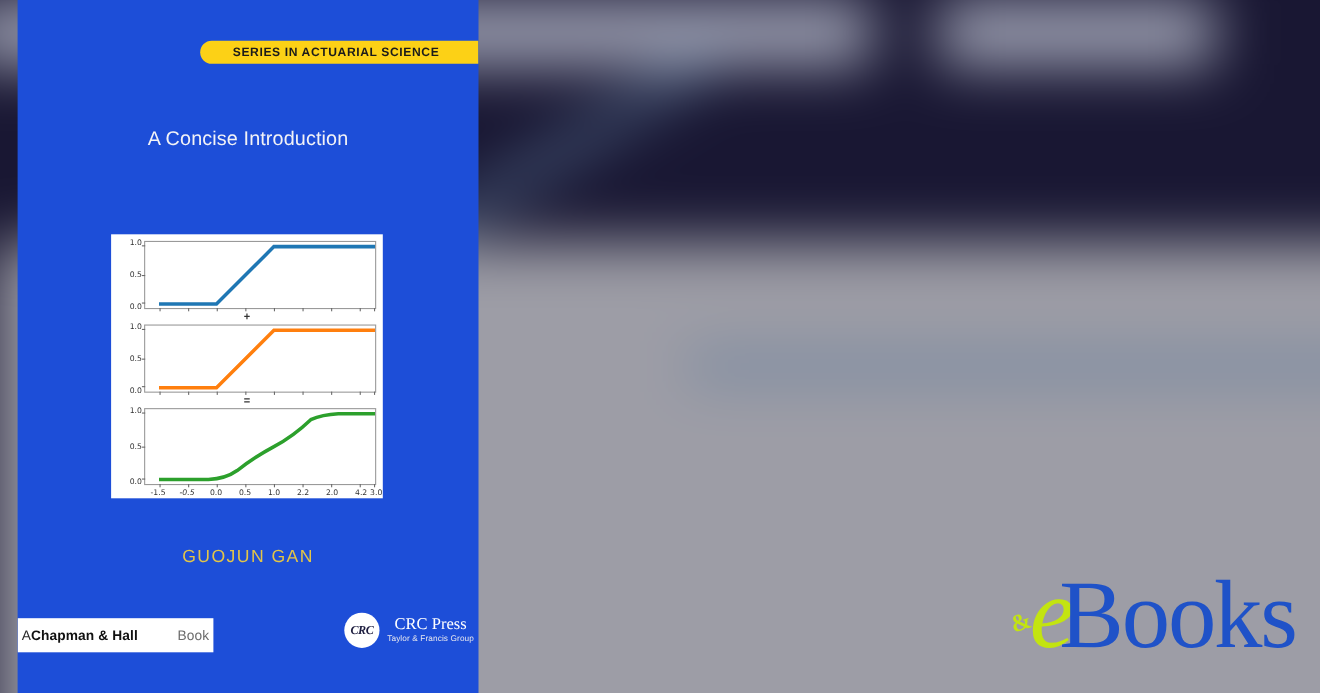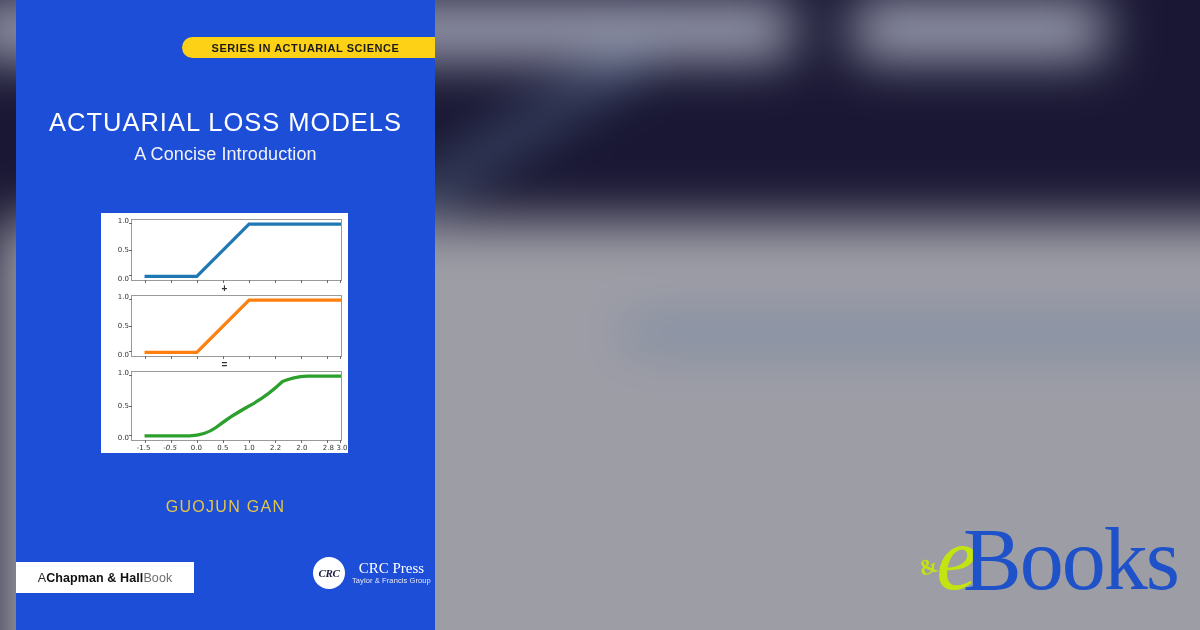--- a/index.html
+++ b/index.html
@@ -110,21 +110,21 @@
     font-family:"Liberation Sans", sans-serif;
   }
 
   .chapman{
     position:absolute; left:0px; top:562px; width:178px; height:31px;
     background:#ffffff; display:flex; align-items:center; justify-content:center;
     font-size:12.5px; color:#2b2b2b; letter-spacing:.1px;
     font-family:"Liberation Sans", sans-serif;
   }
   .chapman .bold{ font-weight:bold; color:#111; }
-  .chapman .light{ color:#6d6d6d; }
+  .chapman .light{ color:#6d6d6d;padding-left:36px; }
 
   .crc{ position:absolute; left:297px; top:557px; display:flex; align-items:center; gap:7px; }
   .crc-badge{
     width:32px; height:32px; border-radius:50%; background:#fff;
     display:flex; align-items:center; justify-content:center;
     font-size:11px; font-weight:bold; font-style:italic; color:#1d1d3f;
     letter-spacing:-.4px; font-family:"Liberation Serif", serif;
   }
   .crc-text{ line-height:1.05;text-align:center; }
   .crc-main{ font-size:15px; color:#fff; font-family:"Liberation Serif", serif; }
@@ -169,21 +169,20 @@
     </div>
   </div>
 
   <div class="cover">
 
     <div class="series-badge">
       <span>SERIES IN ACTUARIAL SCIENCE</span>
     </div>
 
     <div class="title-block">
-      <div class="book-title">ACTUARIAL LOSS MODELS</div>
       <div class="book-subtitle">A Concise Introduction</div>
     </div>
 
     <div class="figure">
 
       <div class="panel p1">
         <div class="ylab" style="top:2px;">1.0</div>
         <div class="ylab" style="top:50%;">0.5</div>
         <div class="ylab" style="top:60px;">0.0</div>
         <div class="panel-plot">
@@ -256,21 +255,21 @@
       </div>
 
       <div class="xaxis-row">
         <div class="xlab" style="left:6%;">-1.5</div>
         <div class="xlab" style="left:18.5%;font-style:italic;">-0.5</div>
         <div class="xlab" style="left:31%;">0.0</div>
         <div class="xlab" style="left:43.5%;">0.5</div>
         <div class="xlab" style="left:56%;">1.0</div>
         <div class="xlab" style="left:68.5%;">2.2</div>
         <div class="xlab" style="left:81%;">2.0</div>
-        <div class="xlab" style="left:93.5%;">2.8</div>
+        <div class="xlab" style="left:93.5%;">4.2</div>
         <div class="xlab" style="left:100%;">3.0</div>
       </div>
     </div>
 
     <div class="author">GUOJUN GAN</div>
 
     <div class="chapman">
       <span>A </span>
         <span class="bold">Chapman &amp; Hall</span>
         <span class="light"> Book</span>

